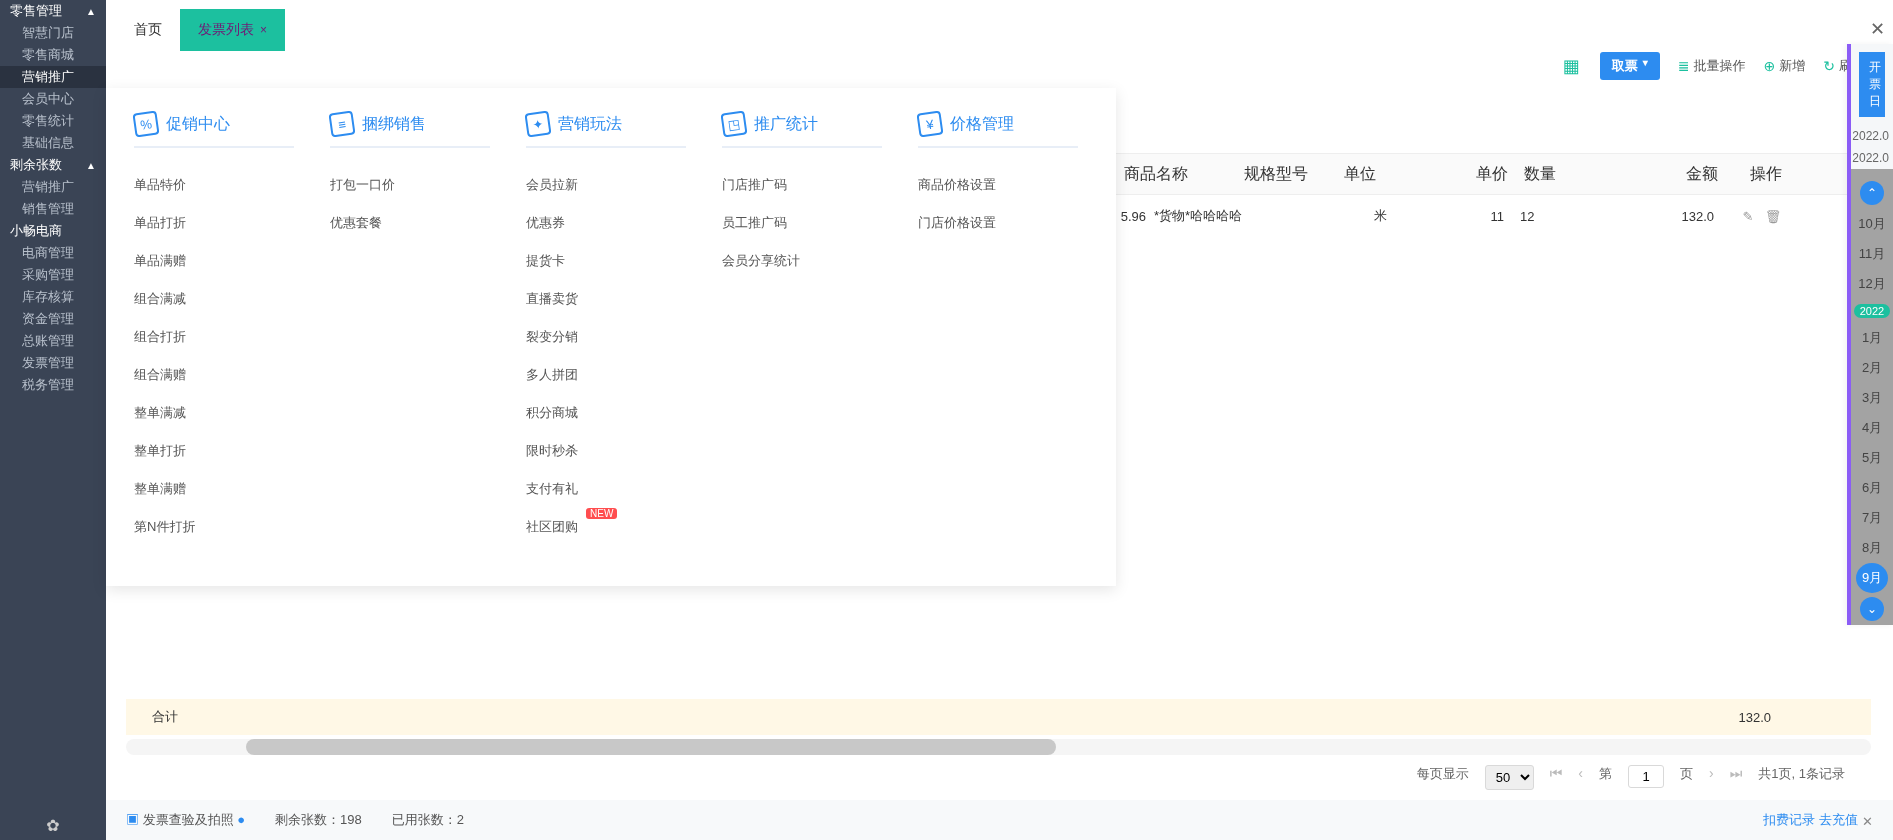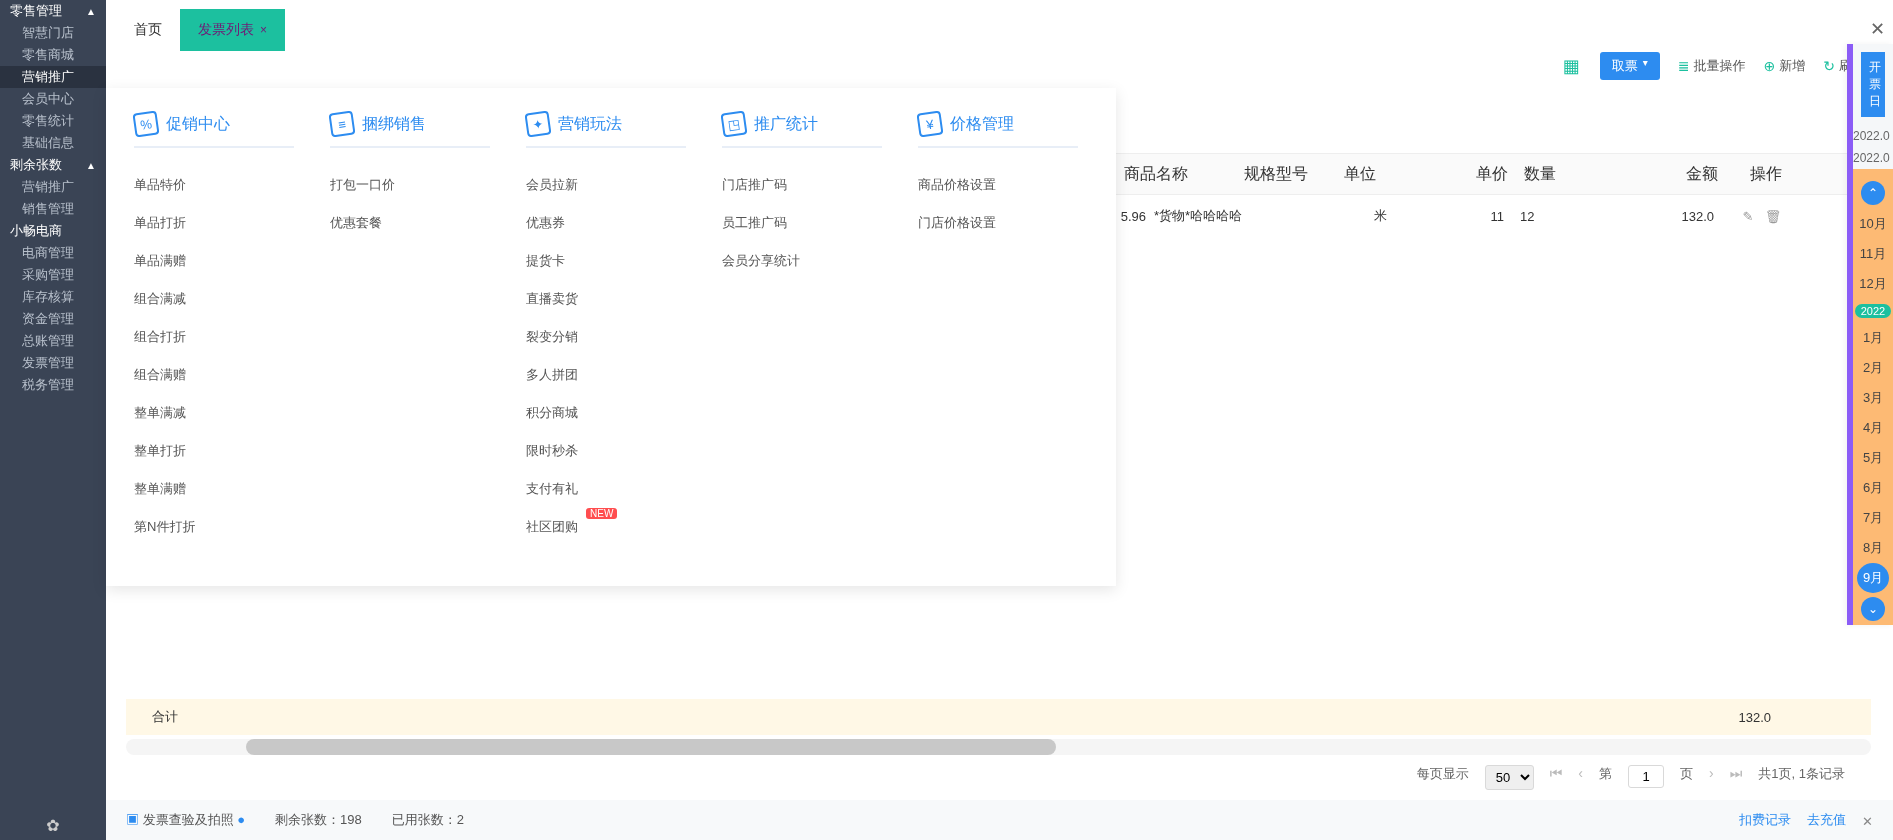--- a/index.html
+++ b/index.html
@@ -12,21 +12,21 @@
 .sidebar-gear { position: absolute; bottom: 5px; width: 100%; text-align: center; color: #ccc; font-size: 16px; }
 .caret { font-size: 10px; }
 .tabs { position: absolute; left: 106px; top: 8px; right: 0; height: 44px; display: flex; align-items: center; padding-left: 10px; }
 .tab { padding: 12px 18px; cursor: pointer; font-size: 14px; }
 .tab.active { background: #1cc09f; color: #701a75; }
 .tab .close { margin-left: 6px; font-size: 12px; }
 .tab-close-all { position: absolute; right: 8px; top: 10px; font-size: 18px; color: #666; cursor: pointer; }
 .toolbar { position: absolute; left: 106px; top: 44px; right: 0; height: 44px; display: flex; align-items: center; justify-content: flex-end; padding-right: 28px; gap: 18px; border-bottom: 0; }
 .tool-link { color: #555; cursor: pointer; display: inline-flex; align-items: center; gap: 4px; }
 .tool-link .ico { color: #1cc09f; font-size: 14px; }
-.btn-primary { background: #2d8cf0; color: #fff; padding: 5px 12px; border-radius: 3px; cursor: pointer; display: inline-flex; align-items: flex-start; gap: 5px; }
+.btn-primary { background: #2d8cf0; color: #fff; padding: 5px 12px; border-radius: 3px; cursor: pointer; display: inline-flex; align-items: flex-start; gap: 5px; font-weight: bold; }
 .btn-primary .chev { font-size: 10px; }
 .qr-ico { color: #1cc09f; font-size: 18px; letter-spacing: 2px; }
 .content { position: absolute; left: 106px; top: 88px; right: 0; bottom: 0; }
 .mega { position: absolute; left: 0; top: 0; width: 1010px; background: #fff; box-shadow: 0 4px 14px rgba(0,0,0,0.1); padding: 24px 0 40px 28px; z-index: 50; }
 .mega-cols { display: flex; gap: 0; }
 .mega-col { width: 196px; }
 .mega-head { display: flex; align-items: center; gap: 8px; color: #2d8cf0; font-size: 16px; padding-bottom: 10px; border-bottom: 2px solid #e8eef7; margin-right: 36px; margin-bottom: 18px; }
 .mega-head .hicon { width: 24px; height: 24px; border: 2px solid #2d8cf0; border-radius: 4px; display: inline-flex; align-items: center; justify-content: center; font-size: 13px; color: #2d8cf0; transform: rotate(-8deg); }
 .mega-item { padding: 10px 0; color: #555; cursor: pointer; font-size: 13px; position: relative; }
 .badge-new { position: absolute; top: 0; left: 60px; background: #ff4d4f; color: #fff; font-size: 10px; padding: 0 4px; border-radius: 3px; }
@@ -39,24 +39,24 @@
 .totals .lab { width: 90px; padding-left: 26px; font-weight: 500; }
 .totals .amt { position: absolute; right: 100px; }
 .hscroll { position: absolute; bottom: 85px; left: 20px; right: 22px; height: 16px; background: #f5f5f5; border-radius: 8px; }
 .hscroll .thumb { position: absolute; left: 120px; width: 810px; height: 16px; background: #c8c8c8; border-radius: 8px; }
 .pager { position: absolute; bottom: 50px; right: 48px; display: flex; align-items: flex-start; gap: 16px; color: #666; }
 .pager select, .pager input { border: 1px solid #d9d9d9; padding: 3px 6px; border-radius: 3px; font-size: 13px; }
 .pager .pgbtn { color: #bbb; cursor: pointer; font-size: 14px; }
 .pager input { width: 36px; text-align: center; }
 .footer { position: absolute; bottom: 0; left: 0; right: 0; height: 40px; background: #f7f9fa; display: flex; align-items: center; padding: 0 20px; gap: 30px; color: #555; }
 .footer .dot { color: #2d8cf0; }
-.footer-right { position: absolute; right: 20px; display: flex; gap: 16px; align-items: flex-end; }
+.footer-right { position: absolute; right: 20px; display: flex; gap: 4px; align-items: flex-end; }
 .footer-right .link { color: #2d8cf0; cursor: pointer; }
 .footer-right .x { color: #888; cursor: pointer; }
-.rpanel { position: absolute; right: 0; top: 44px; width: 46px; background: #fdba74; border-left: 6px solid #8b5cf6; box-shadow: -2px 0 6px rgba(0,0,0,0.05); }
+.rpanel { position: absolute; right: 0; top: 44px; width: 46px; background: #a3a3a3; border-left: 4px solid #8b5cf6; box-shadow: -2px 0 6px rgba(0,0,0,0.05); }
 .rpanel-top { padding: 8px; text-align: right; background: #f5f7f9; }
 .rpanel-btn { background: #2d8cf0; color: #fff; font-size: 12px; padding: 7px 4px; cursor: pointer; }
 .rpanel-dates { background: #f5f7f9; text-align: right; padding-right: 4px; font-size: 12px; color: #666; }
 .rpanel-dates div { padding: 4px 0; }
 .rpanel-months { padding-top: 8px; display: flex; flex-direction: column; align-items: center; }
 .rpanel-months .m { padding: 6px 0; font-size: 13px; color: #444; cursor: pointer; width: 32px; text-align: center; }
 .rpanel-months .m.cur { background: #2d8cf0; color: #fff; border-radius: 50%; }
 .rpanel-months .yearbadge { background: #1cc09f; color: #fff; font-size: 11px; padding: 1px 6px; border-radius: 8px; margin: 5px 0; }
 .rpanel-months .nav { width: 24px; height: 24px; border-radius: 50%; background: #2d8cf0; color: #fff; display: flex; align-items: center; justify-content: center; margin: 4px 0; cursor: pointer; font-size: 12px; }
 </style>

